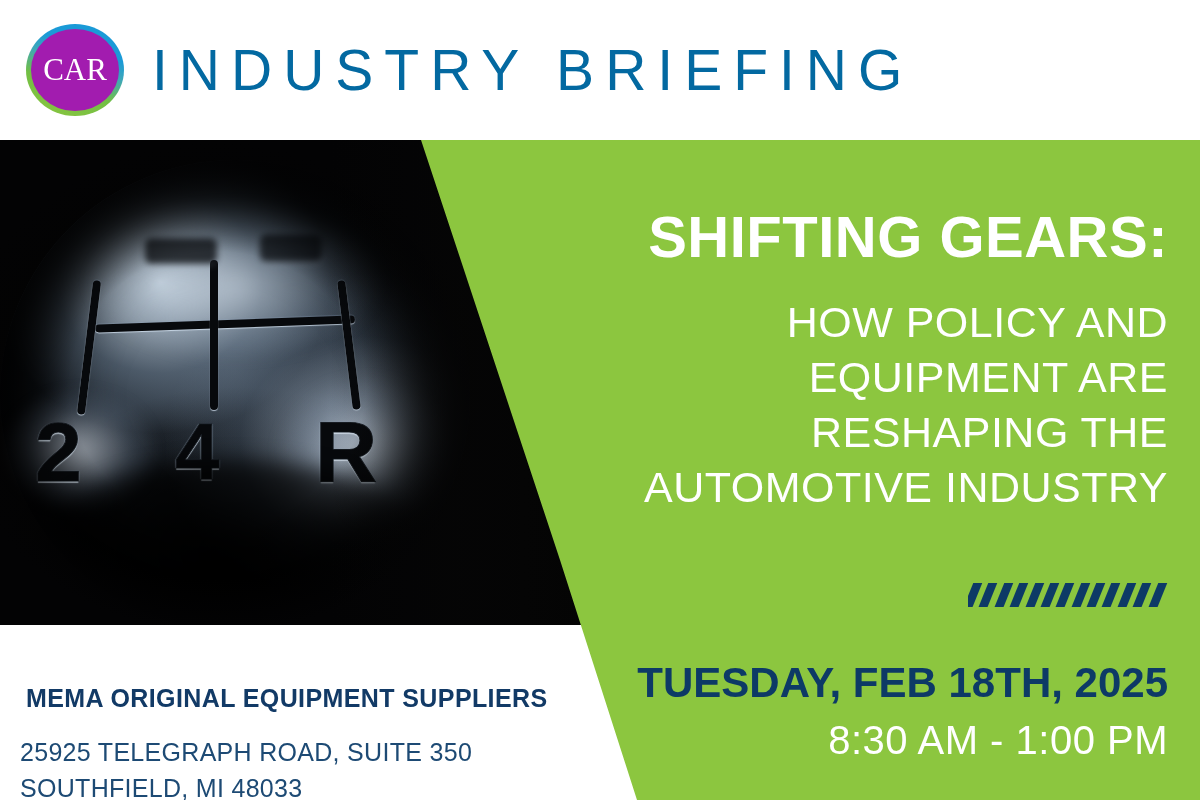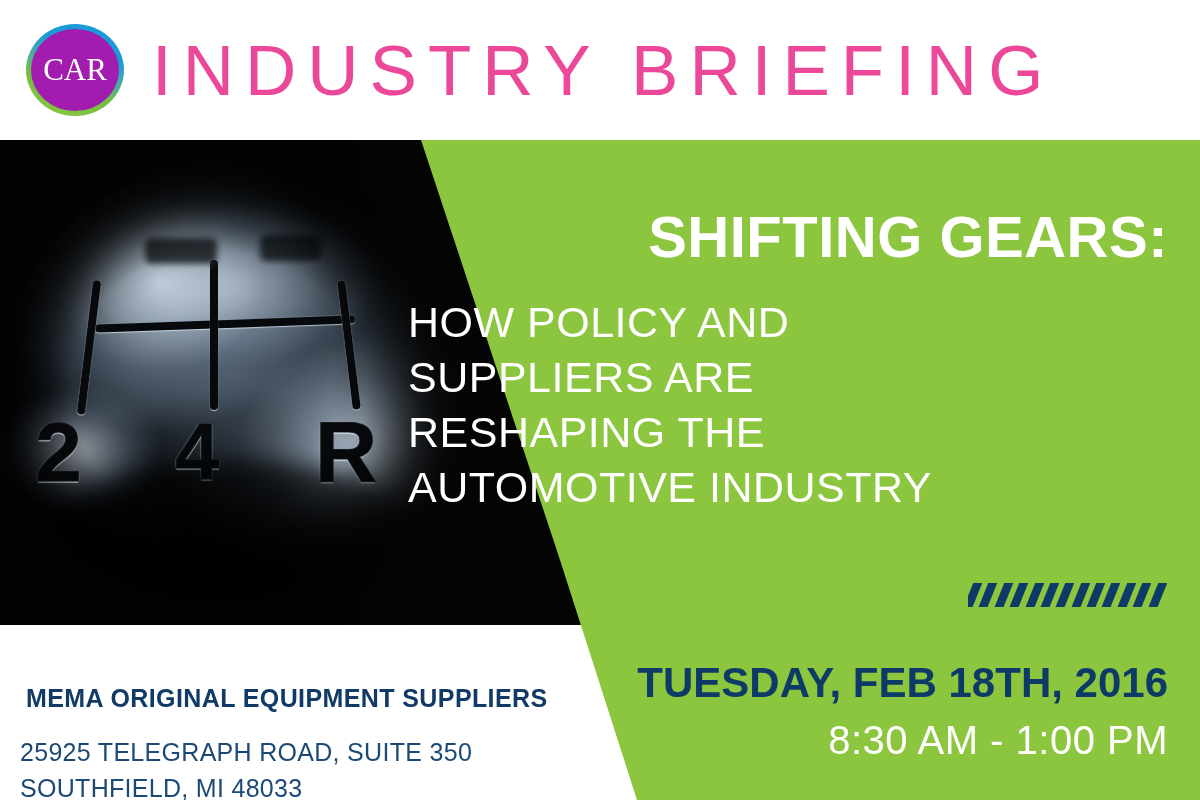--- a/index.html
+++ b/index.html
@@ -54,22 +54,22 @@
   #logo-text {
     font-family:"Liberation Serif", serif;
     color:#ffffff;
     font-size:31px;
     letter-spacing:0px;
     line-height:1;
     transform:translateY(-1px);
   }
   #header-title {
     margin-left:28px;
-    color:#ec4899;
-    font-size:71px;
+    color:#0369a1;
+    font-size:57px;
     font-weight:400;
     letter-spacing:11px;
     line-height:1;
     white-space:nowrap;
   }
 
   
   #photo {
     position:absolute;
     left:0; top:140px;
@@ -183,20 +183,21 @@
     color:#ffffff;
     font-size:58px;
     font-weight:700;
     letter-spacing:0.5px;
     line-height:1;
   }
   #subtitle {
     position:absolute;
     right:32px; top:155px;
     width:760px;
+    text-align:right;
     color:#ffffff;
     font-size:43px;
     font-weight:300;
     letter-spacing:0.5px;
     line-height:1.28;
   }
   #subtitle div { white-space:nowrap; }
 
   #stripes {
     position:absolute;
@@ -306,42 +307,42 @@
     <div id="photo-fade-right"></div>
   </div>
 
   <div id="green-panel"></div>
 
   <div id="green-content">
     <div id="main-title">SHIFTING GEARS:</div>
 
     <div id="subtitle">
       <div>HOW POLICY AND</div>
-      <div>SUPPLIERS ARE</div>
+      <div>EQUIPMENT ARE</div>
       <div>RESHAPING THE</div>
       <div>AUTOMOTIVE INDUSTRY</div>
     </div>
 
     <div id="stripes">
         <div class="bar" style="left: 0px; background: rgb(13, 58, 102);"></div>
         <div class="bar" style="left: 15.3846px; background: rgb(13, 58, 102);"></div>
         <div class="bar" style="left: 30.7692px; background: rgb(13, 58, 102);"></div>
         <div class="bar" style="left: 46.1538px; background: rgb(13, 58, 102);"></div>
         <div class="bar" style="left: 61.5385px; background: rgb(13, 58, 102);"></div>
         <div class="bar" style="left: 76.9231px; background: rgb(13, 58, 102);"></div>
         <div class="bar" style="left: 92.3077px; background: rgb(13, 58, 102);"></div>
         <div class="bar" style="left: 107.692px; background: rgb(13, 58, 102);"></div>
         <div class="bar" style="left: 123.077px; background: rgb(13, 58, 102);"></div>
         <div class="bar" style="left: 138.462px; background: rgb(13, 58, 102);"></div>
         <div class="bar" style="left: 153.846px; background: rgb(13, 58, 102);"></div>
         <div class="bar" style="left: 169.231px; background: rgb(13, 58, 102);"></div>
         <div class="bar" style="left: 184.615px; background: rgb(13, 58, 102);"></div>
       </div>
 
-    <div id="date-line">TUESDAY, FEB 18TH, 2016</div>
+    <div id="date-line">TUESDAY, FEB 18TH, 2025</div>
     <div id="time-line">8:30 AM - 1:00 PM</div>
   </div>
 
   <div id="footer">
     <div id="venue-name">MEMA ORIGINAL EQUIPMENT SUPPLIERS</div>
     <div id="venue-address">
       <div>25925 TELEGRAPH ROAD, SUITE 350</div>
       <div>SOUTHFIELD, MI 48033</div>
     </div>
   </div>

